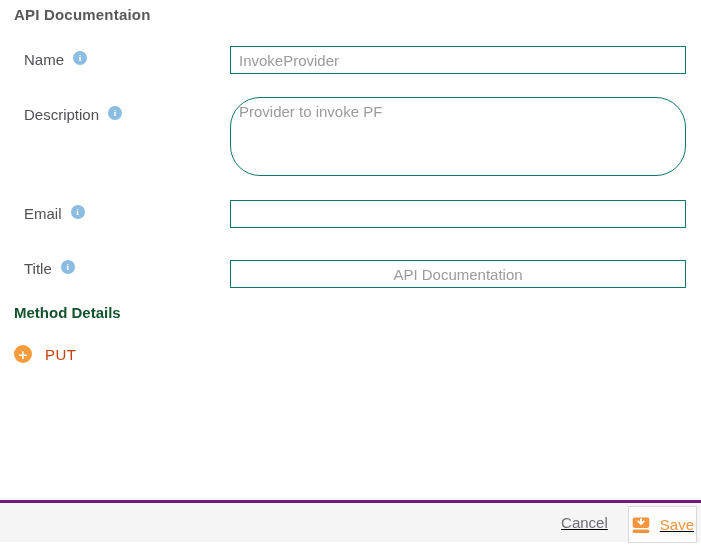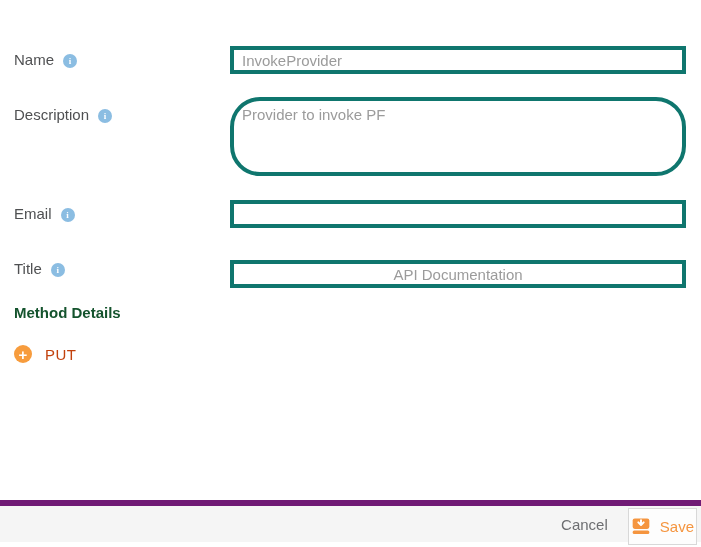--- a/index.html
+++ b/index.html
@@ -15,46 +15,46 @@
   .page-title {
     position: absolute;
     left: 14px; top: 6px;
     font-size: 15px;
     font-weight: bold;
     color: #58595b;
     letter-spacing: .2px;
   }
   .field-label {
     position: absolute;
-    left: 14px;
+    left: 24px;
     font-size: 15px;
     color: #4f5052;
     display: flex;
-    align-items: flex-end;
+    align-items: flex-start;
     gap: 9px;
   }
   .info-icon {
     display: inline-flex;
     align-items: center;
     justify-content: center;
     width: 14px; height: 14px;
     border-radius: 50%;
     background: #8bbde2;
     color: #ffffff;
     font-size: 9px;
     font-weight: bold;
     font-family: "Liberation Serif", serif;
     line-height: 1;
     flex: 0 0 auto;
   }
   .text-input, .text-area {
     position: absolute;
     left: 230px;
     width: 456px;
-    border: 4px solid #0f766e;
+    border: 1px solid #0f766e;
     background: #ffffff;
     color: #9b9b9b;
     font-family: "Liberation Sans", sans-serif;
     font-size: 15px;
     padding: 4px 8px;
     outline: none;
     border-radius: 0;
   }
   .text-input { height: 28px; }
   .text-area { height: 79px; resize: none; line-height: 1.3; }
@@ -89,26 +89,27 @@
   .method-name {
     font-size: 15px;
     color: #c2410c;
     letter-spacing: .5px;
   }
   .footer {
     position: absolute;
     left: 0; top: 500px;
     width: 701px; height: 42px;
     background: #f5f5f5;
-    border-top: 6px solid #701a75;
+    border-top: 3px solid #701a75;
     display: flex;
     align-items: center;
     justify-content: flex-end;
     gap: 18px;
     padding-right: 4px;
+    text-decoration: underline;
   }
   .cancel-button {
     background: none;
     border: none;
     font-family: "Liberation Sans", sans-serif;
     font-size: 15px;
     color: #6d6e71;
     cursor: pointer;
     padding: 6px 2px;
   }
@@ -126,20 +127,21 @@
     cursor: pointer;
     margin-bottom: -4px;
   }
   .save-button svg { display: block; }
 </style>
 </head>
 <body>
 
 <div class="panel">
 
+  <div class="page-title">API Documentaion</div>
 
   <div class="field-label" style="top: 51px;">
     <span>Name</span>
     <span class="info-icon">i</span>
   </div>
   <input class="text-input" style="top: 46px;" type="text" value="InvokeProvider">
 
   <div class="field-label" style="top: 106px;">
     <span>Description</span>
     <span class="info-icon">i</span>

